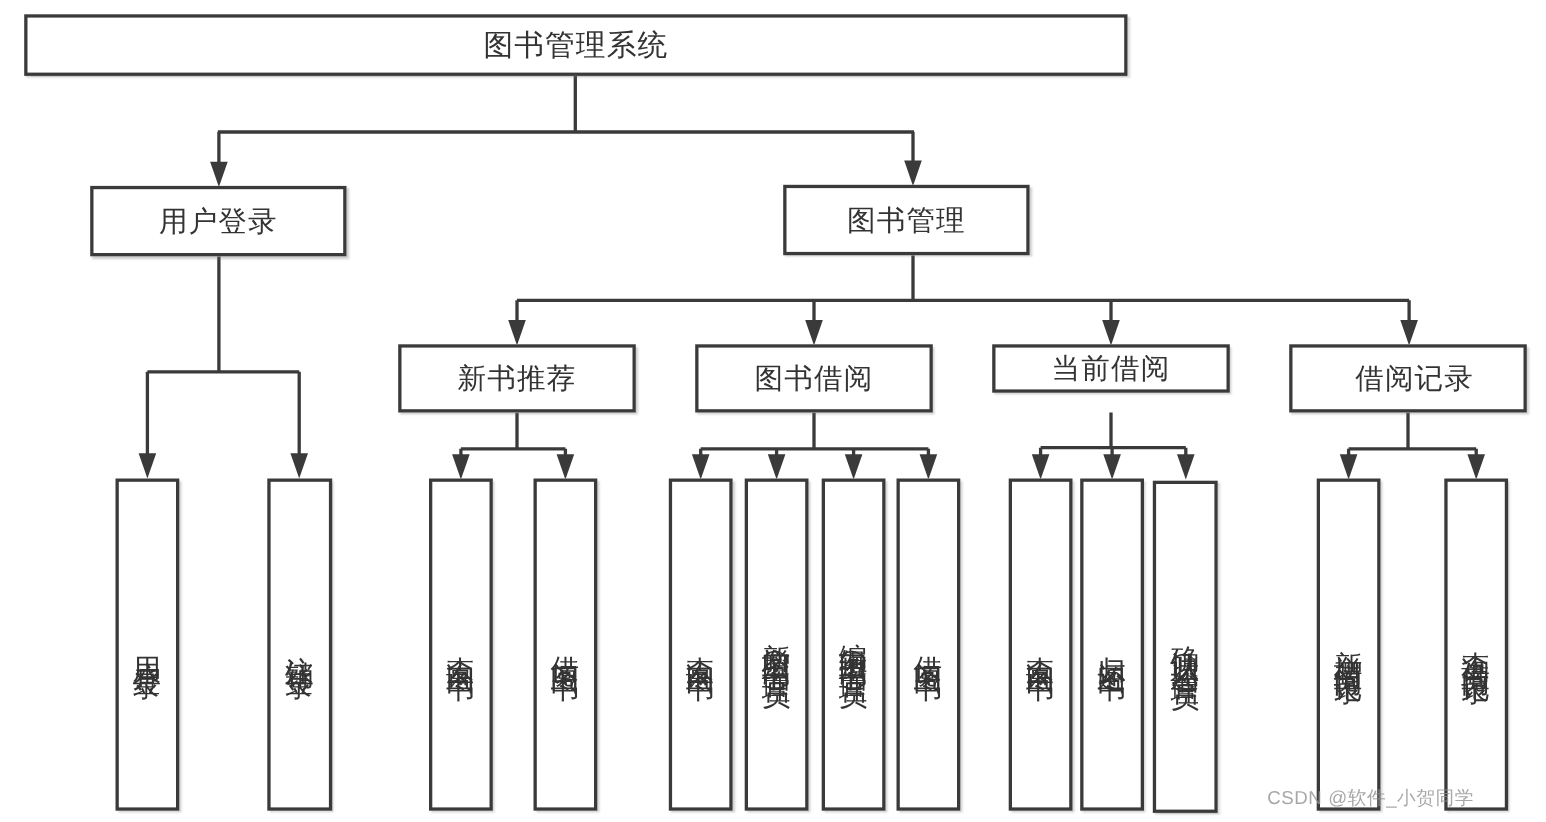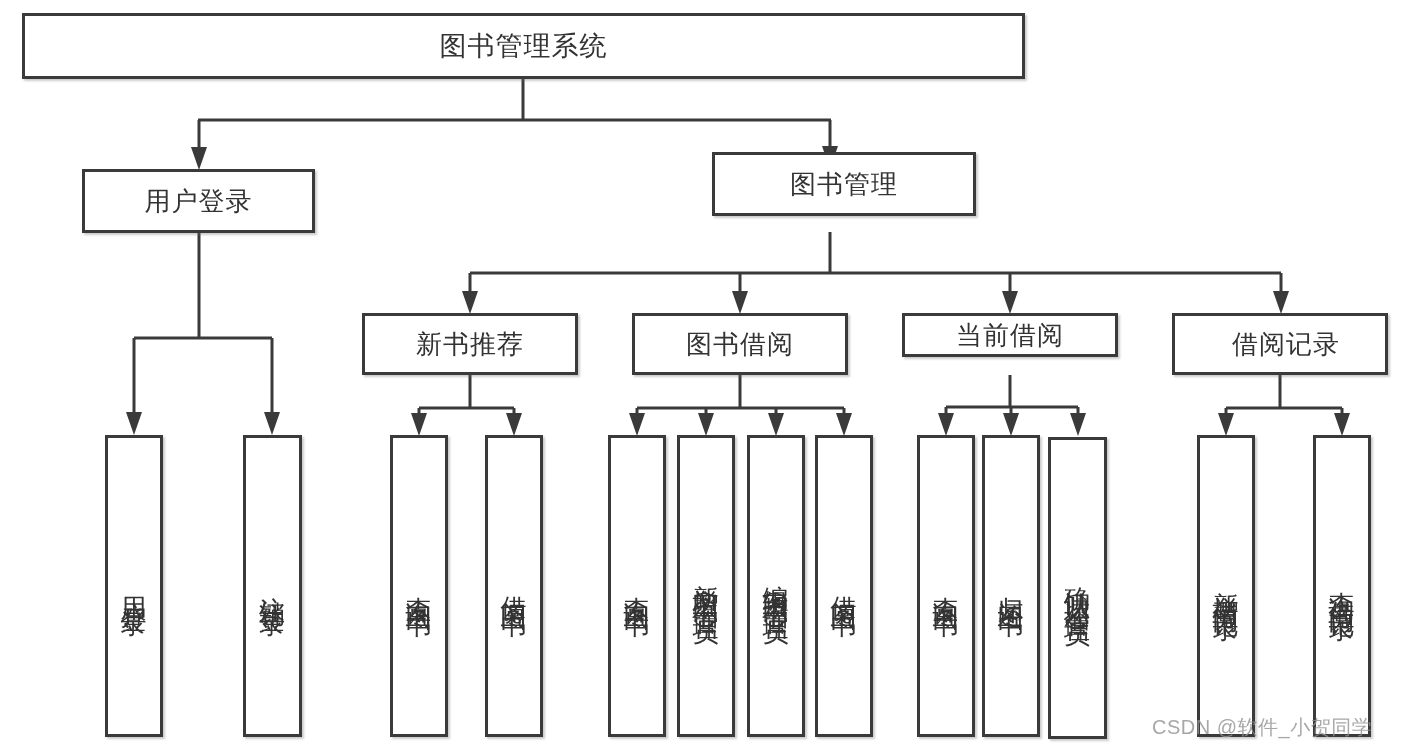--- a/index.html
+++ b/index.html
@@ -47,21 +47,21 @@
     font-size: 26px;
     line-height: 1;
     letter-spacing: 5px;
     white-space: nowrap;
   }
   .watermark {
     position: absolute;
     left: 1152px;
     top: 714px;
     z-index: 5;
-    font-size: 20px;
+    font-size: 17px;
     color: rgba(145,145,145,0.8);
     white-space: nowrap;
     letter-spacing: 0.5px;
   }
 </style>
 </head>
 <body>
 
 <div class="canvas">
 
@@ -98,28 +98,28 @@
       <polygon points="768,413 784,413 776,436"></polygon>
       <polygon points="836,413 852,413 844,436"></polygon>
       <polygon points="938,413 954,413 946,436"></polygon>
       <polygon points="1003,413 1019,413 1011,436"></polygon>
       <polygon points="1070,413 1086,413 1078,436"></polygon>
       <polygon points="1218,413 1234,413 1226,436"></polygon>
       <polygon points="1334,413 1350,413 1342,436"></polygon>
     </g>
   </svg>
 
-  <div class="node root" style="left:22px; top:13px; width:1003px; height:66px;">
+  <div class="node root" style="left:22px; top:13px; width:1003px; height:56px;">
     <span class="hlabel">图书管理系统</span>
   </div>
 
   <div class="node" style="left:82px; top:169px; width:233px; height:64px;">
     <span class="hlabel">用户登录</span>
   </div>
-  <div class="node" style="left:712px; top:152px; width:264px; height:64px;">
+  <div class="node" style="left:712px; top:168px; width:224px; height:64px;">
     <span class="hlabel">图书管理</span>
   </div>
 
   <div class="node" style="left:632px; top:313px; width:216px; height:62px;">
     <span class="hlabel">图书借阅</span>
   </div>
   <div class="node" style="left:362px; top:313px; width:216px; height:62px;">
     <span class="hlabel">新书推荐</span>
   </div>
   <div class="node" style="left:902px; top:313px; width:216px; height:44px;">

